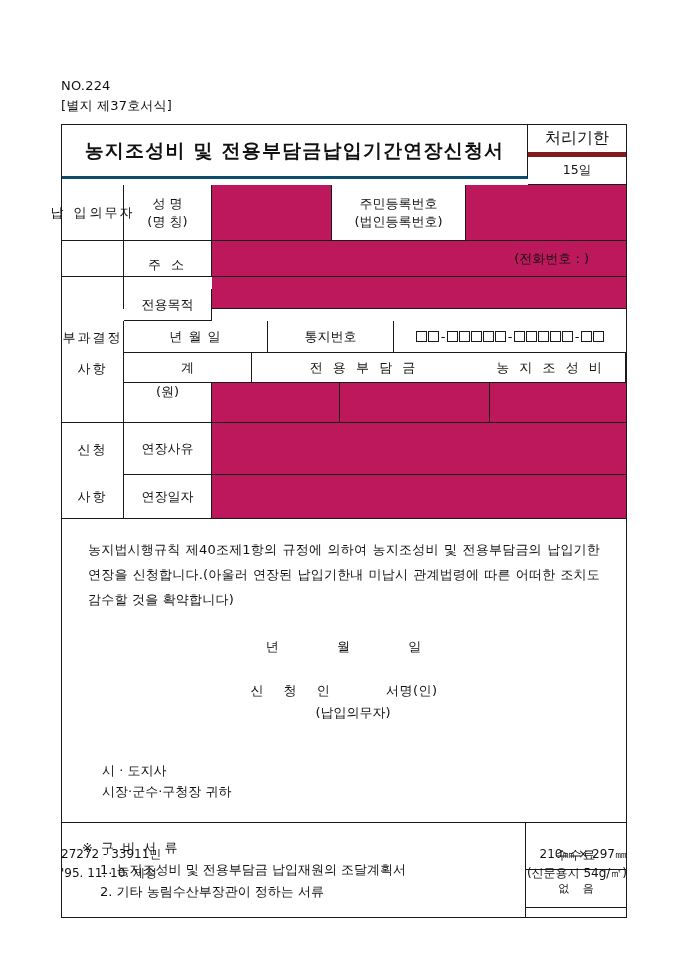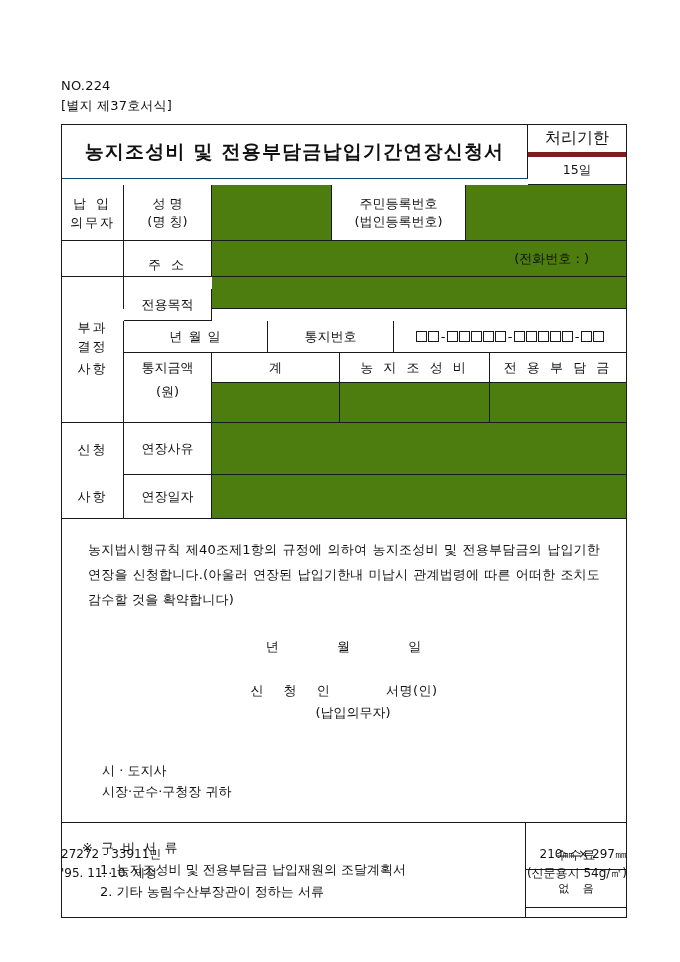--- a/index.html
+++ b/index.html
@@ -58,21 +58,21 @@
     padding: 2px 3px;
   }
   .cell.last { border-right: none; }
 
   
   .titleband { display: flex; }
   .title-cell {
     box-sizing: border-box;
     width: 466px;
     border-right: 1px solid #1a1a1a;
-    border-bottom: 1px solid #0c4a6e;
+    border-bottom: 3px solid #0c4a6e;
     height: 54px;
     display: flex;
     align-items: center;
     justify-content: center;
     text-align: right;
   }
   .title-text {
     font-size: 19px;
     font-weight: bold;
     letter-spacing: 1.2px;
@@ -94,37 +94,37 @@
     height: 27px;
     border-bottom: 1px solid #1a1a1a;
     display: flex; align-items: center; justify-content: center;
     font-size: 12.5px;
   }
 
   
   .vhead {
     width: 62px;
     flex: 0 0 62px;
-    flex-direction: column;
+    flex-direction: row;
     justify-content: center;
     letter-spacing: 2px;
     font-size: 13px;
   }
   .vhead span { display: block; line-height: 19px; white-space: nowrap; }
 
   .sublabel {
     width: 88px;
     flex: 0 0 88px;
     flex-direction: column;
     font-size: 13px;
   }
   .sublabel span { display:block; line-height: 18px; white-space: nowrap; }
   .spaced2 { letter-spacing: 3px; }
 
-  .blank { background: #4d7c0f; }
+  .blank { background: #be185d; }
 
   .addr-inner {
     width: 100%;
     display: flex;
     justify-content: flex-end;
     padding-right: 34px;
     box-sizing: border-box;
     font-size: 13px;
   }
 
@@ -328,26 +328,23 @@
             <span class="nbx"></span>
             <span class="nbx"></span>
           </div>
       </div>
     </div>
 
     <div class="row">
       <div class="cell vhead" style="height:30px;border-bottom:none;">
         <span>사항</span>
       </div>
-      <div class="cell sublabel" style="height:30px;justify-content:center;border-bottom:none;">
-        <span>통지금액</span>
-      </div>
       <div class="cell" style="width:128px;flex:0 0 128px;height:30px;">계</div>
+      <div class="cell last" style="flex:1 1 auto;height:30px;letter-spacing:3px;">전 용 부 담 금</div>
       <div class="cell" style="width:150px;flex:0 0 150px;height:30px;letter-spacing:3px;">농 지 조 성 비</div>
-      <div class="cell last" style="flex:1 1 auto;height:30px;letter-spacing:3px;">전 용 부 담 금</div>
     </div>
 
     <div class="row">
       <div class="cell vhead" style="height:40px;border-bottom:1.4px solid #1a1a1a;"></div>
       <div class="cell sublabel" style="height:40px;justify-content:flex-start;padding-top:0;border-bottom:1.4px solid #1a1a1a;">
         <span style="text-align:center;width:100%;">(원)</span>
       </div>
       <div class="cell blank" style="width:128px;flex:0 0 128px;height:40px;border-bottom:1.4px solid #1a1a1a;"></div>
       <div class="cell blank" style="width:150px;flex:0 0 150px;height:40px;border-bottom:1.4px solid #1a1a1a;"></div>
       <div class="cell last blank" style="flex:1 1 auto;height:40px;border-bottom:1.4px solid #1a1a1a;"></div>

